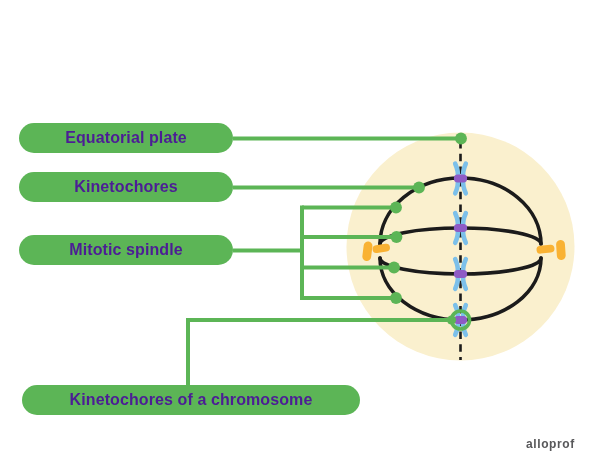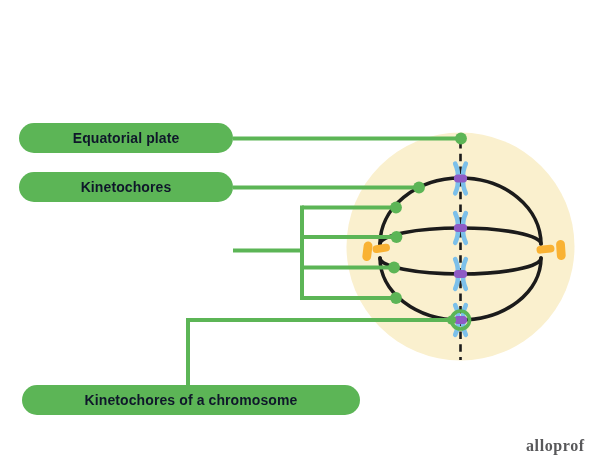--- a/index.html
+++ b/index.html
@@ -10,42 +10,41 @@
     background: #ffffff;
     overflow: hidden;
     font-family: "Liberation Sans", sans-serif;
   }
   .diagram-svg { position: absolute; left: 0; top: 0; }
   .pill {
     position: absolute;
     height: 30px;
     border-radius: 15.5px;
     background: #5CB556;
-    color: #0f172a;
+    color: #4c1d95;
     display: flex;
     align-items: center;
     justify-content: center;
     font-weight: 700;
-    font-size: 14px;
+    font-size: 16px;
     letter-spacing: 0.1px;
     white-space: nowrap;
   }
   .pill-equatorial { left: 19px;  top: 123px; width: 214px; }
   .pill-microtubule { left: 19px; top: 172px; width: 214px; }
   .pill-spindle { left: 19px;    top: 235px; width: 214px; }
   .pill-kinetochore { left: 22px; top: 385px; width: 338px; text-align: right; }
   .watermark {
     position: absolute;
     left: 526px;
     top: 437px;
     font-weight: 700;
-    font-size: 16px;
+    font-size: 12px;
     letter-spacing: 0.6px;
     color: #58585A;
-    font-family: Liberation Serif, serif;
   }
 </style>
 </head>
 <body>
 
 <div class="stage">
 
   <svg class="diagram-svg" width="600" height="467" viewBox="0 0 600 467">
 
     <circle cx="460.5" cy="246.5" r="114" fill="#FAF0CE"></circle>
@@ -129,19 +128,22 @@
 
     <circle cx="460.5" cy="320" r="9" fill="none" stroke="#5CB556" stroke-width="3.6"></circle>
   </svg>
 
   <div class="pill pill-equatorial">
     <span>Equatorial plate</span>
   </div>
   <div class="pill pill-microtubule">
     <span>Kinetochores</span>
   </div>
+  <div class="pill pill-spindle">
+    <span>Mitotic spindle</span>
+  </div>
   <div class="pill pill-kinetochore">
     <span>Kinetochores of a chromosome</span>
   </div>
 
   <div class="watermark">alloprof</div>
 
 </div>
 
 </body></html>

